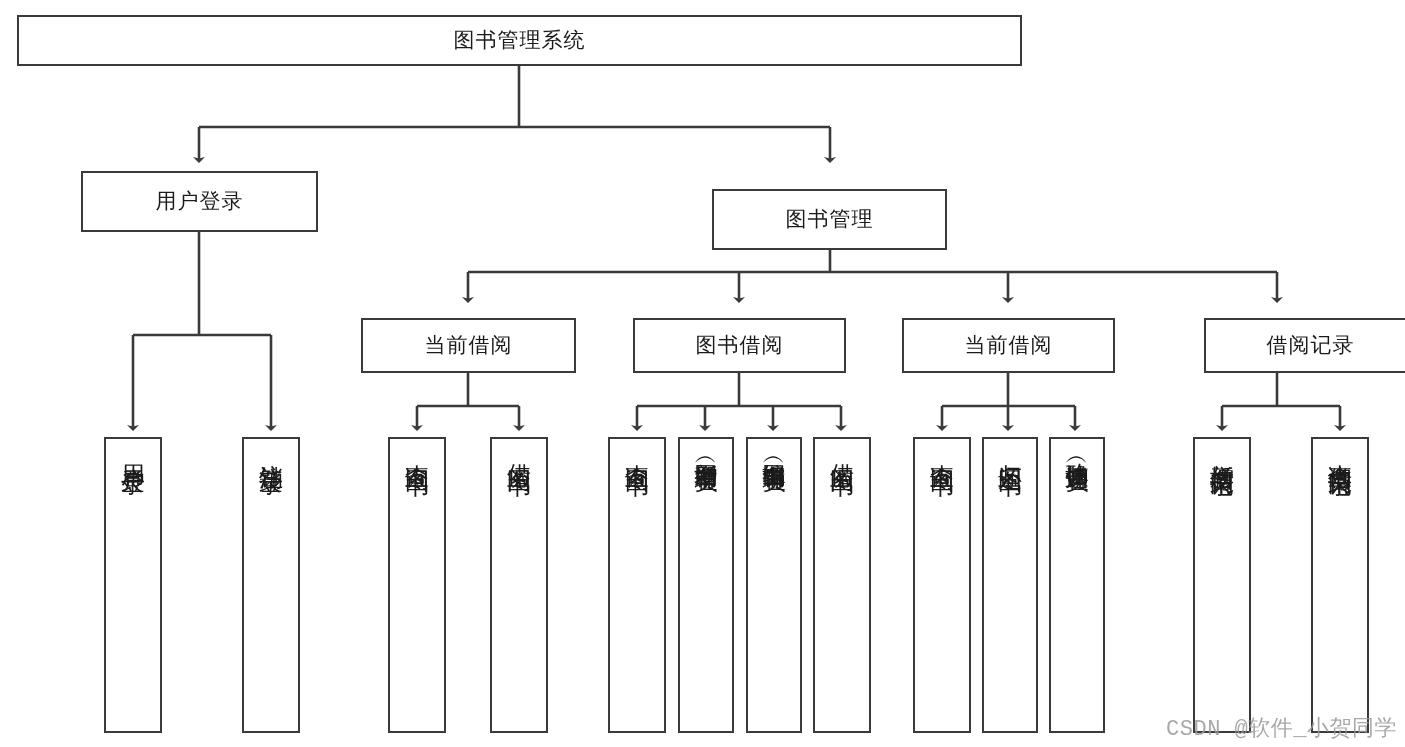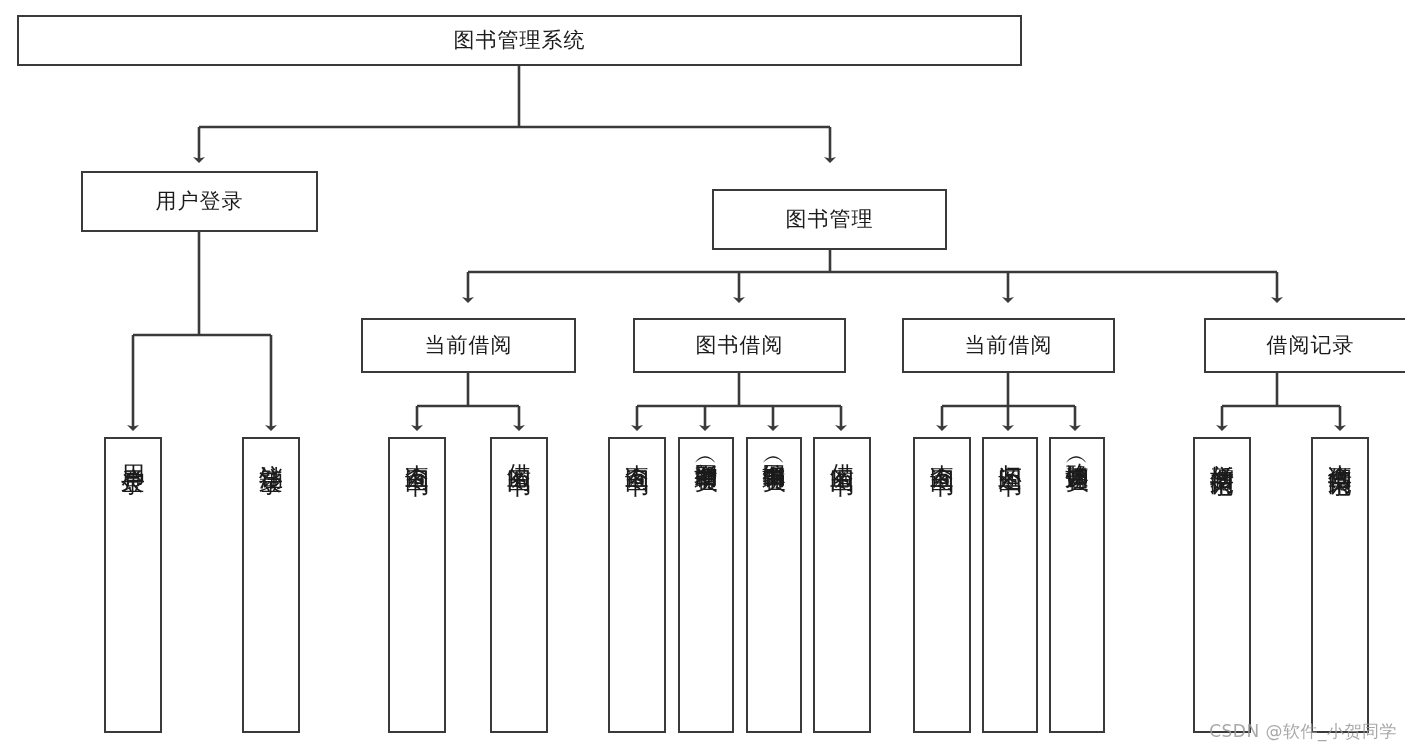--- a/index.html
+++ b/index.html
@@ -64,26 +64,27 @@
     letter-spacing: 1px;
   }
   .v-node.mid .lbl {
     font-size: 24px;
     letter-spacing: 2px;
   }
   #watermark {
     position: absolute;
     right: 8px;
     bottom: 4px;
-    font-size: 17px;
+    font-size: 22px;
     color: #9a9a9a;
     opacity: .85;
     z-index: 5;
     white-space: nowrap;
     letter-spacing: .5px;
+    font-family: Liberation Mono, monospace;
   }
 </style>
 </head>
 <body>
 
 <div id="canvas">
 
   <svg id="wires" viewBox="0 0 1405 747">
     <defs>
       <marker id="arrow" markerWidth="10" markerHeight="12" refX="3" refY="6" orient="auto" markerUnits="userSpaceOnUse">

